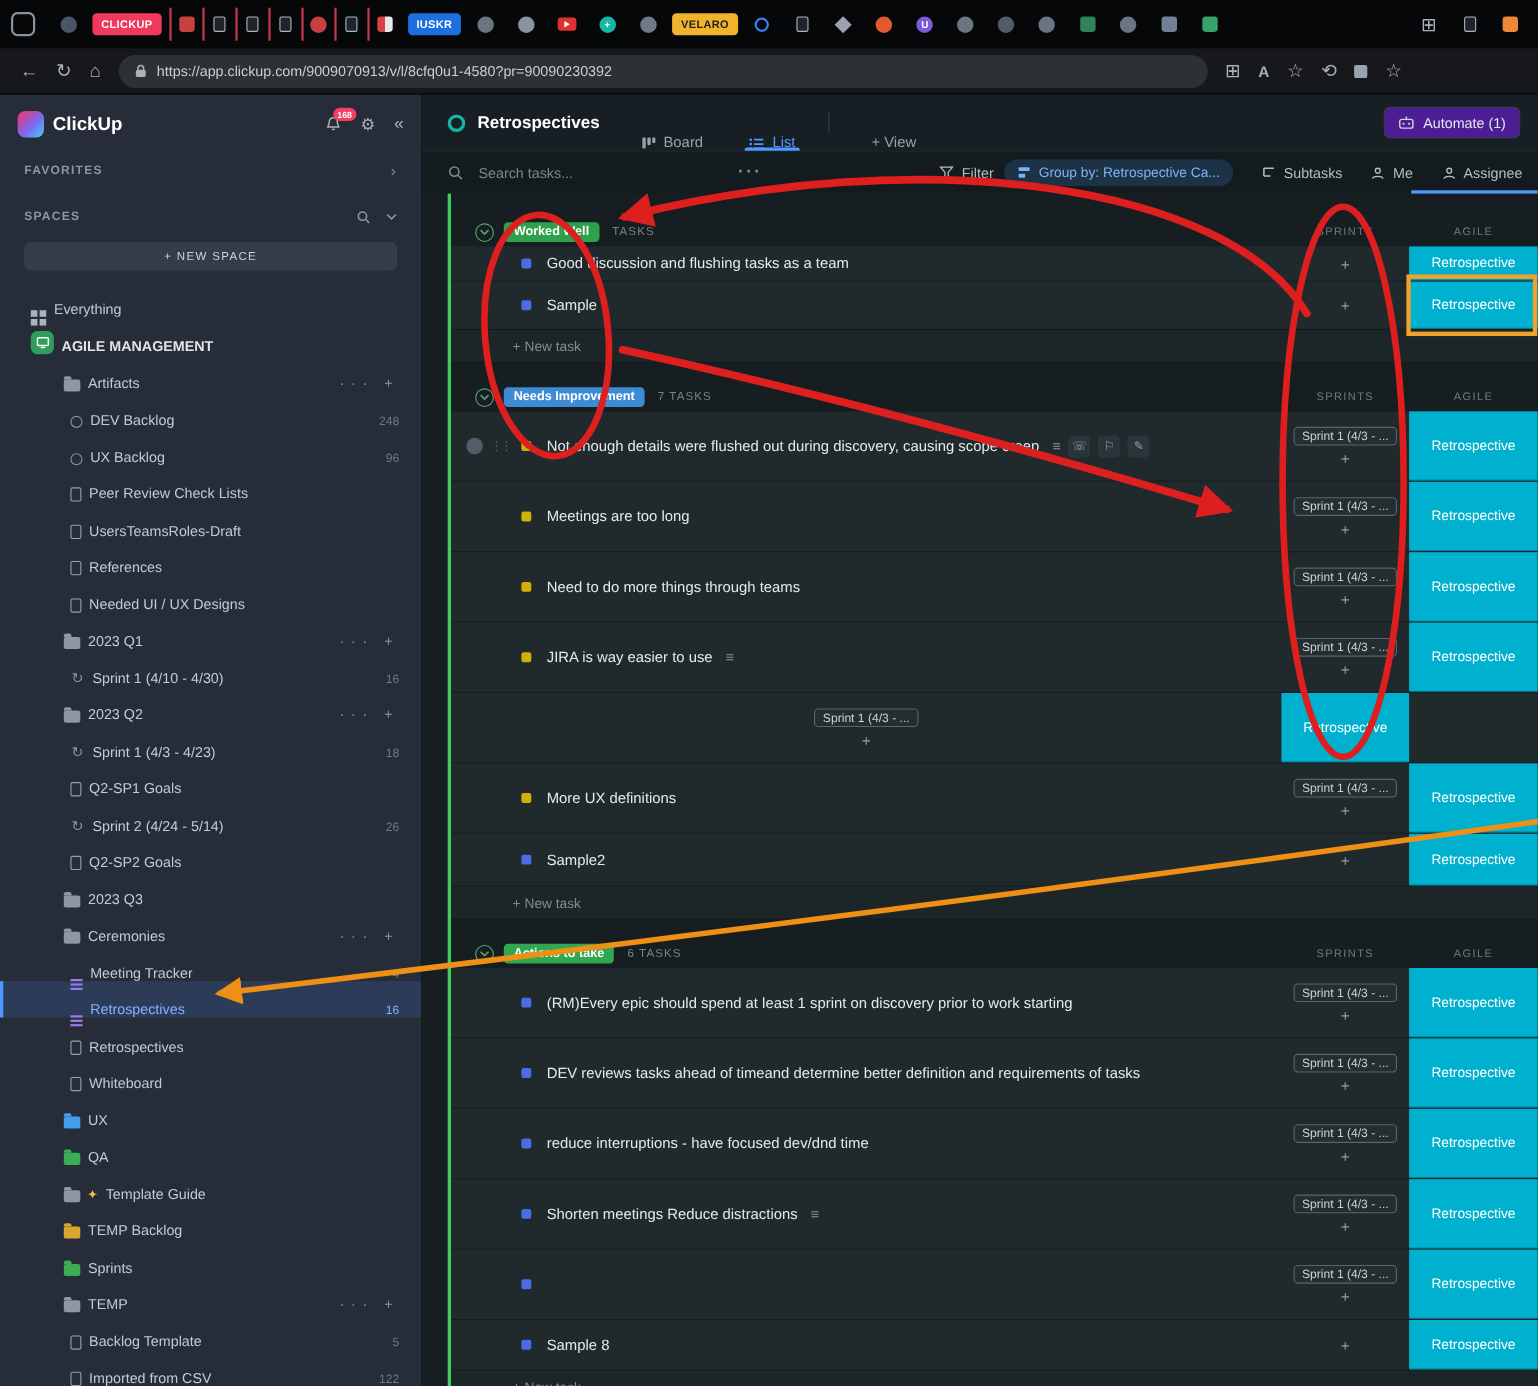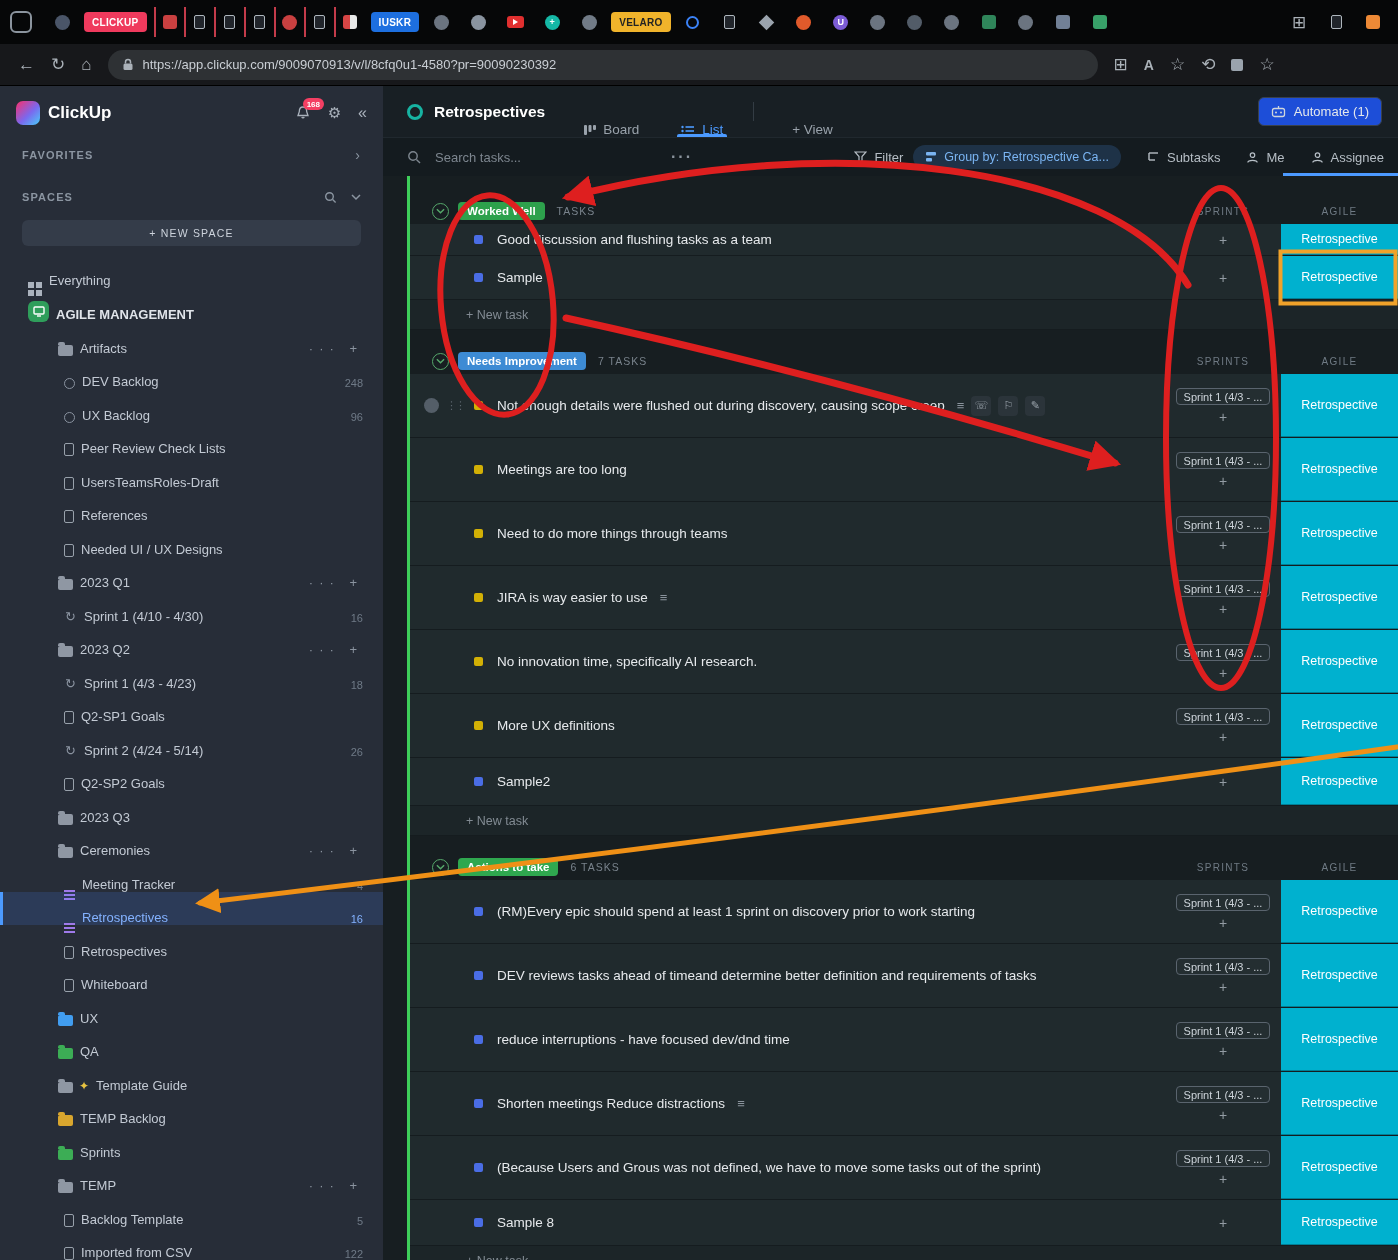--- a/index.html
+++ b/index.html
@@ -87,21 +87,21 @@
   .vh-left { display:flex; align-items:center; }
   .v-circle { width:16px; height:16px; border:3px solid #17b3a2; border-radius:50%; }
   .v-title { margin-left:11px; font-size:15.5px; font-weight:bold; color:#fff; }
   .vtab { position:relative; display:flex; align-items:flex-end; gap:7px; padding:0 4px; margin-left:34px;
           color:#99a2ab; font-size:13.5px; }
   .vtab.active { color:#4c9aff; }
   .vtab.active::after { content:""; position:absolute; left:0; right:0; bottom:0; height:3px;
                         background:#4c9aff; border-radius:2px 2px 0 0; }
   .vh-sep { width:1px; background:#333c44; margin:16px 0 16px 26px; }
   .automate { margin-left:auto; align-self:center; display:flex; align-items:center; gap:8px;
-              border:1px solid #39414b; background:#1d4ed8; border-radius:6px; padding:6px 12px;
+              border:1px solid #39414b; background:#4c1d95; border-radius:6px; padding:6px 12px;
               color:#e4e8ec; font-size:13px; }
 
   .toolbar { height:38px; display:flex; align-items:center; padding:0 14px 0 24px; gap:10px;
              background:#141b1f; position:relative; }
   .searchtxt { color:#7d868f; font-size:13px; margin-left:4px; }
   .tdots { color:#8a939c; margin-left:140px; letter-spacing:2px; font-weight:bold; }
   .t-spacer { flex:1; }
   .tctl { display:flex; align-items:center; gap:7px; color:#b6bec5; font-size:13px; margin-left:16px; }
   .groupby { background:rgba(76,154,255,.18); color:#7ab4f2; border-radius:14px; padding:5px 12px;
              font-size:12.5px; display:flex; align-items:center; gap:7px; }
@@ -648,24 +648,20 @@
           <div class="spr">
             <span class="pill">Sprint 1 (4/3 - ...</span>
             <span class="plus">+</span>
           </div>
           <div class="agile">
               <span>Retrospective</span>
             </div>
         </div>
 
         <div class="grid row h64">
-          <div class="name">
-            <span class="sq y"></span>
-            <span class="tname">No innovation time, specifically AI research.</span>
-          </div>
           <div class="spr">
             <span class="pill">Sprint 1 (4/3 - ...</span>
             <span class="plus">+</span>
           </div>
           <div class="agile">
               <span>Retrospective</span>
             </div>
         </div>
 
         <div class="grid row h64">
@@ -766,21 +762,20 @@
             <span class="plus">+</span>
           </div>
           <div class="agile">
               <span>Retrospective</span>
             </div>
         </div>
 
         <div class="grid row h64">
           <div class="name">
             <span class="sq b"></span>
-            <span class="tname">(Because Users and Grous was not defined, we have to move some tasks out of the sprint)</span>
           </div>
           <div class="spr">
             <span class="pill">Sprint 1 (4/3 - ...</span>
             <span class="plus">+</span>
           </div>
           <div class="agile">
               <span>Retrospective</span>
             </div>
         </div>
 

